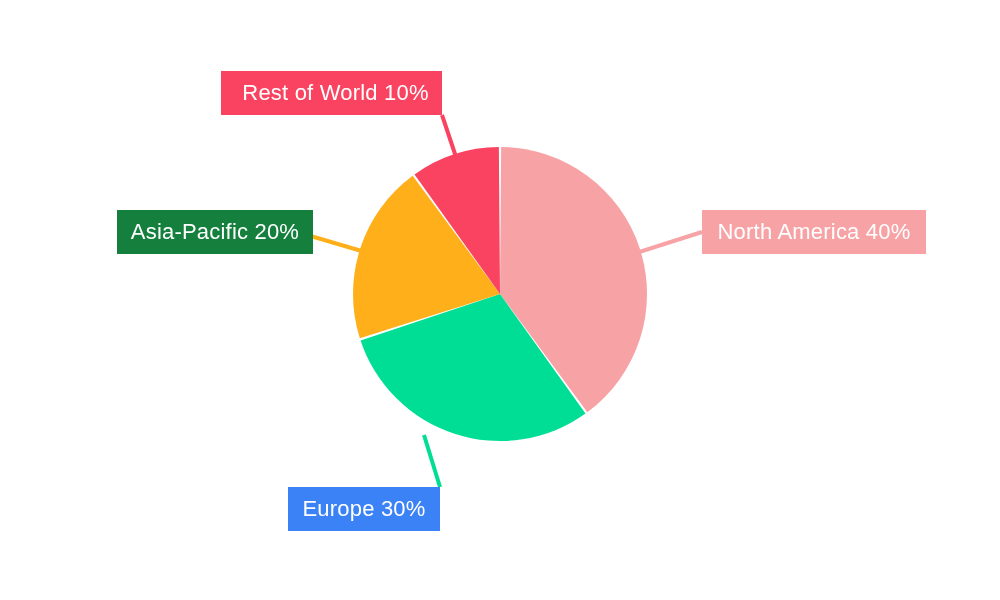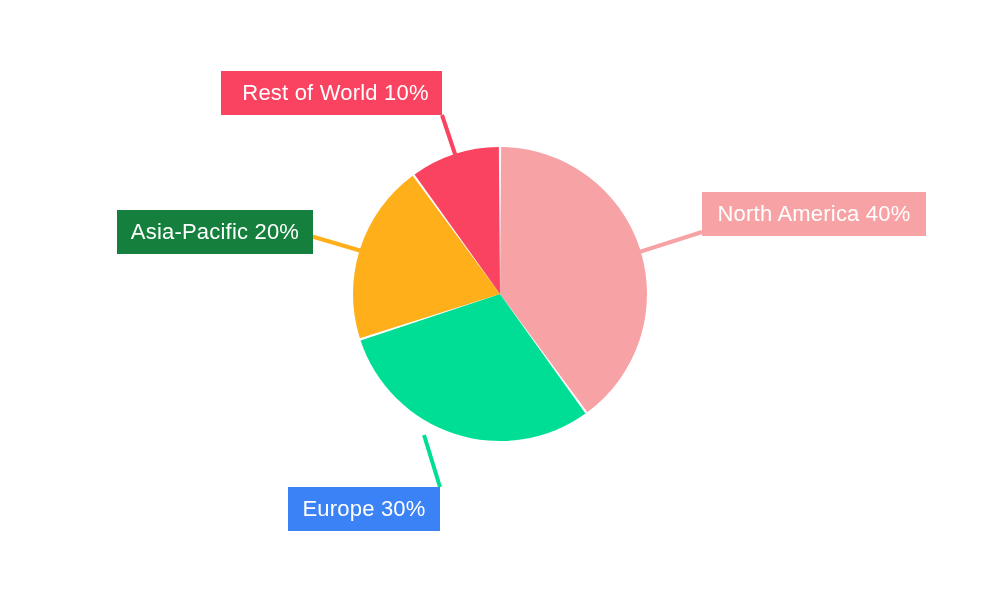--- a/index.html
+++ b/index.html
@@ -56,19 +56,19 @@
       </g>
     <g id="pie-slices">
         <path d="M 500 294 L 501.15 147.00 A 147 147 0 0 1 587.34 412.24 Z" fill="#F7A3A6" stroke="none"></path>
         <path d="M 500 294 L 585.47 413.60 A 147 147 0 0 1 360.56 340.52 Z" fill="#00DE96" stroke="none"></path>
         <path d="M 500 294 L 359.84 338.33 A 147 147 0 0 1 412.66 175.76 Z" fill="#FFAF1A" stroke="none"></path>
         <path d="M 500 294 L 414.53 174.40 A 147 147 0 0 1 498.85 147.00 Z" fill="#FA4360" stroke="none"></path>
       </g>
   </svg>
 
   <div id="labels-layer">
-      <div class="slice-label" style="left: 702px; top: 192px; width: 224px; height: 44px; background: rgb(247, 163, 166); color: rgb(255, 255, 255);">North America 40%</div>
+      <div class="slice-label" style="left: 702px; top: 210px; width: 224px; height: 44px; background: rgb(247, 163, 166); color: rgb(255, 255, 255);">North America 40%</div>
       <div class="slice-label" style="left: 288px; top: 487px; width: 152px; height: 44px; background: #3b82f6; color: rgb(255, 255, 255);">Europe 30%</div>
       <div class="slice-label" style="left: 101px; top: 210px; width: 196px; height: 44px; background: #15803d; color: rgb(255, 255, 255); margin-left: 16px;">Asia-Pacific 20%</div>
       <div class="slice-label" style="left: 221px; top: 71px; width: 221px; height: 44px; background: rgb(250, 67, 96); color: rgb(255, 255, 255); padding-left: 18px;">Rest of World 10%</div>
     </div>
 
 </div>
 
 </body></html>

